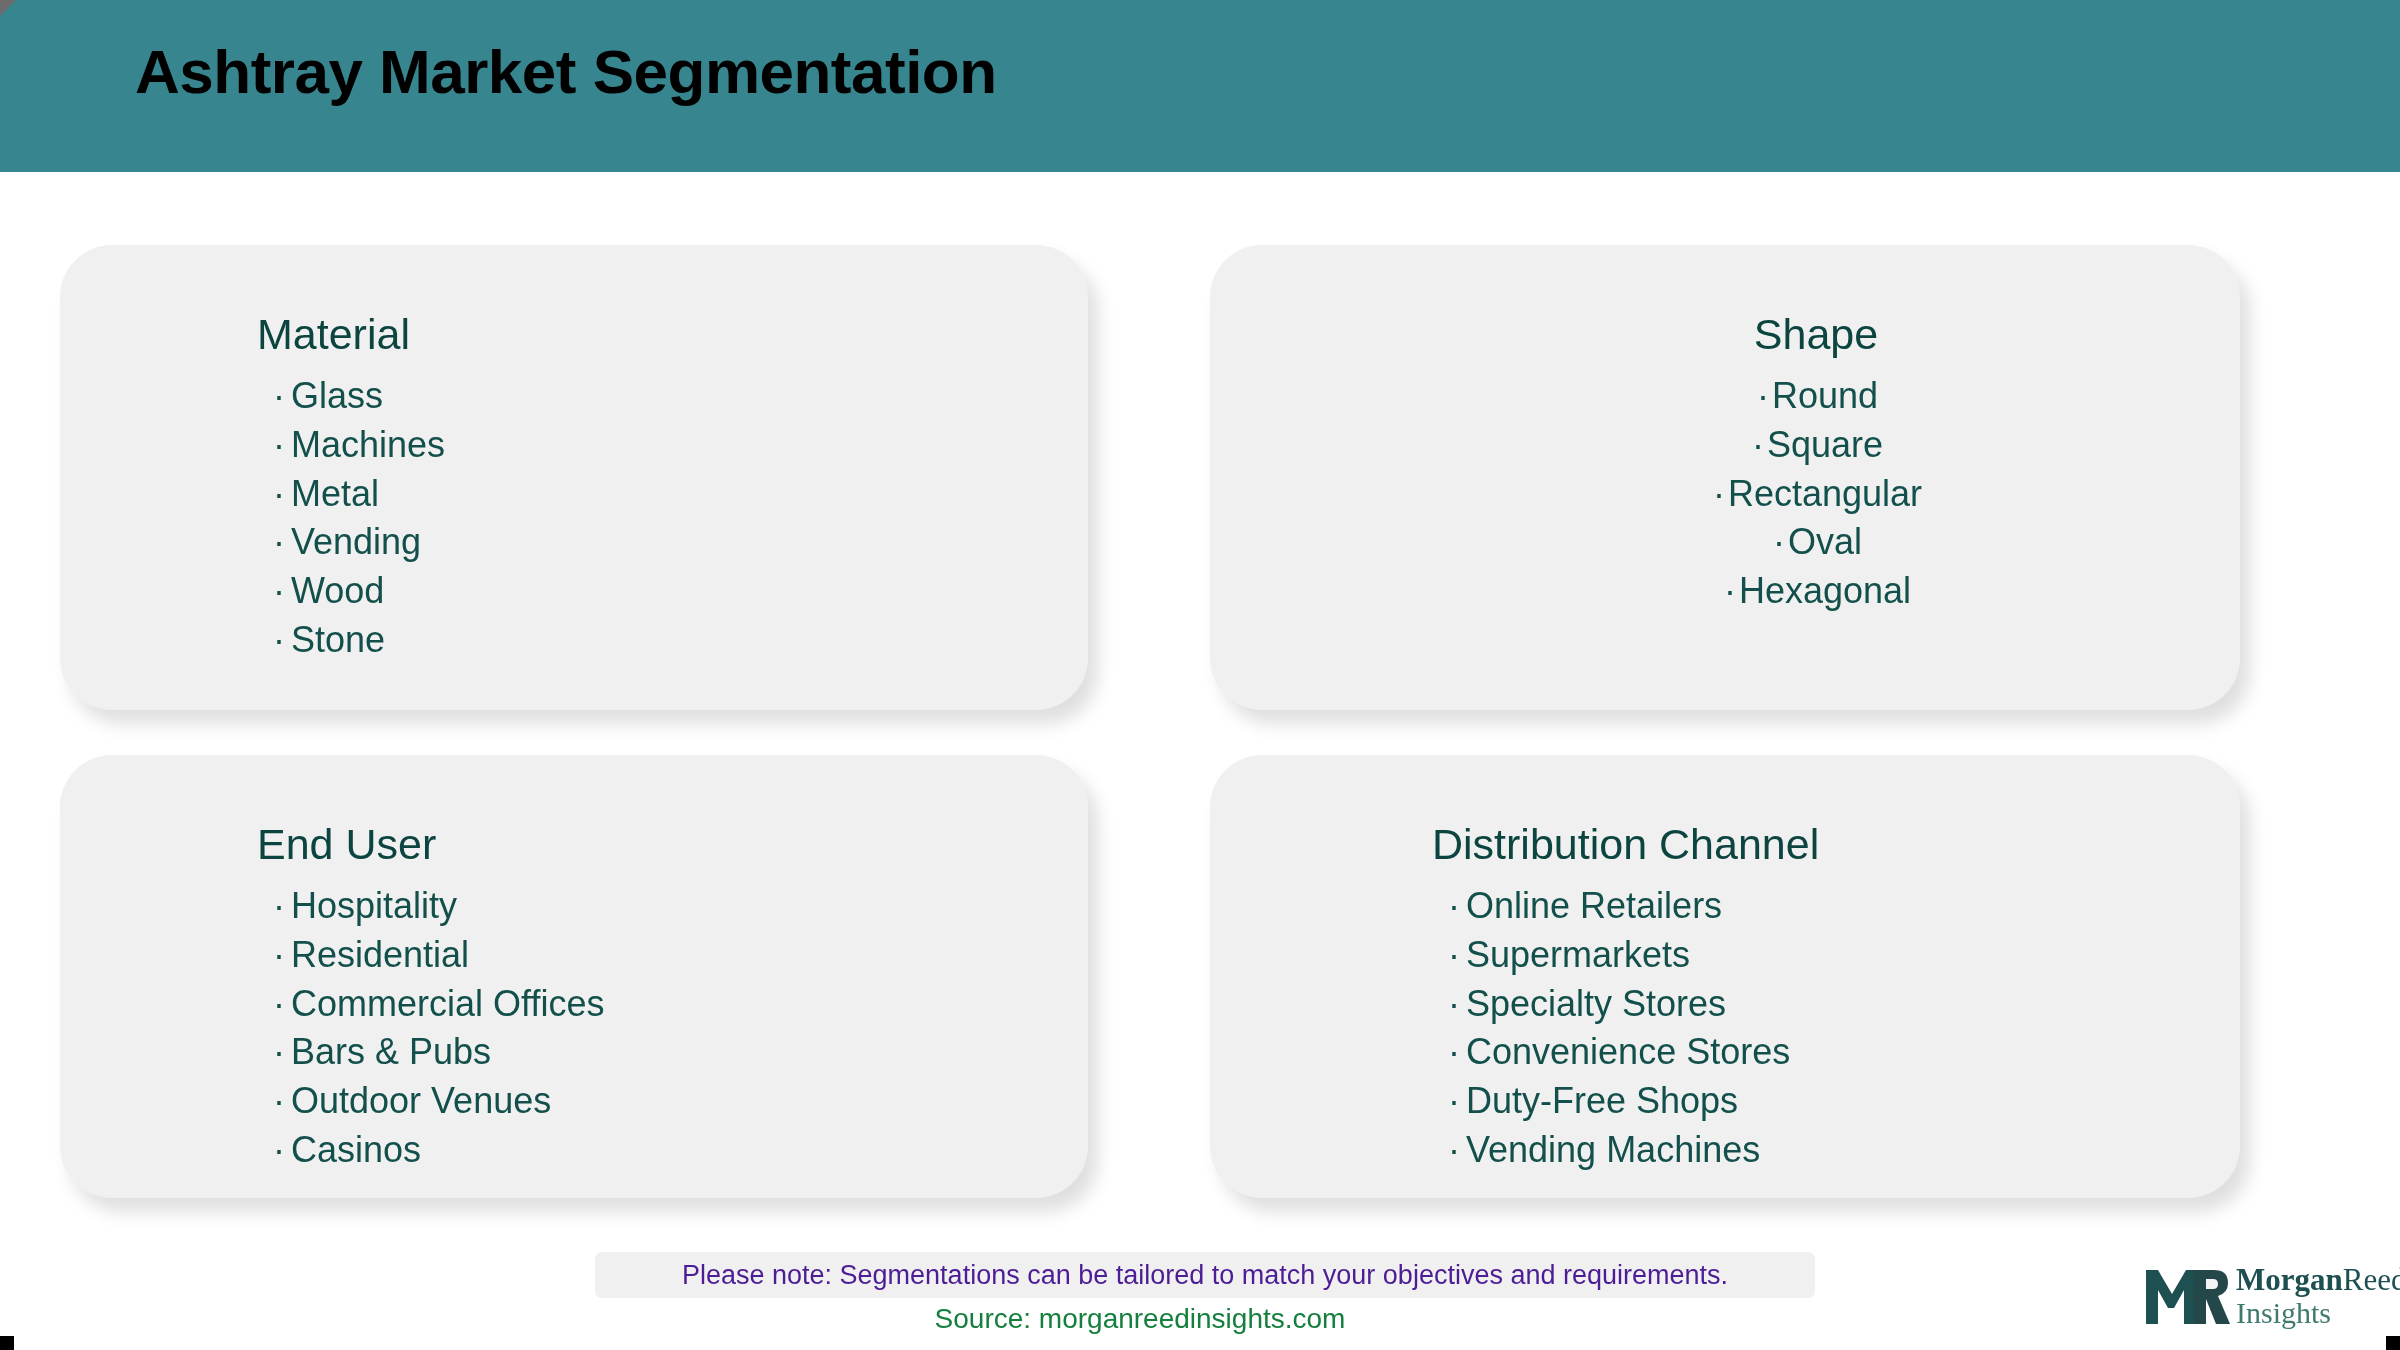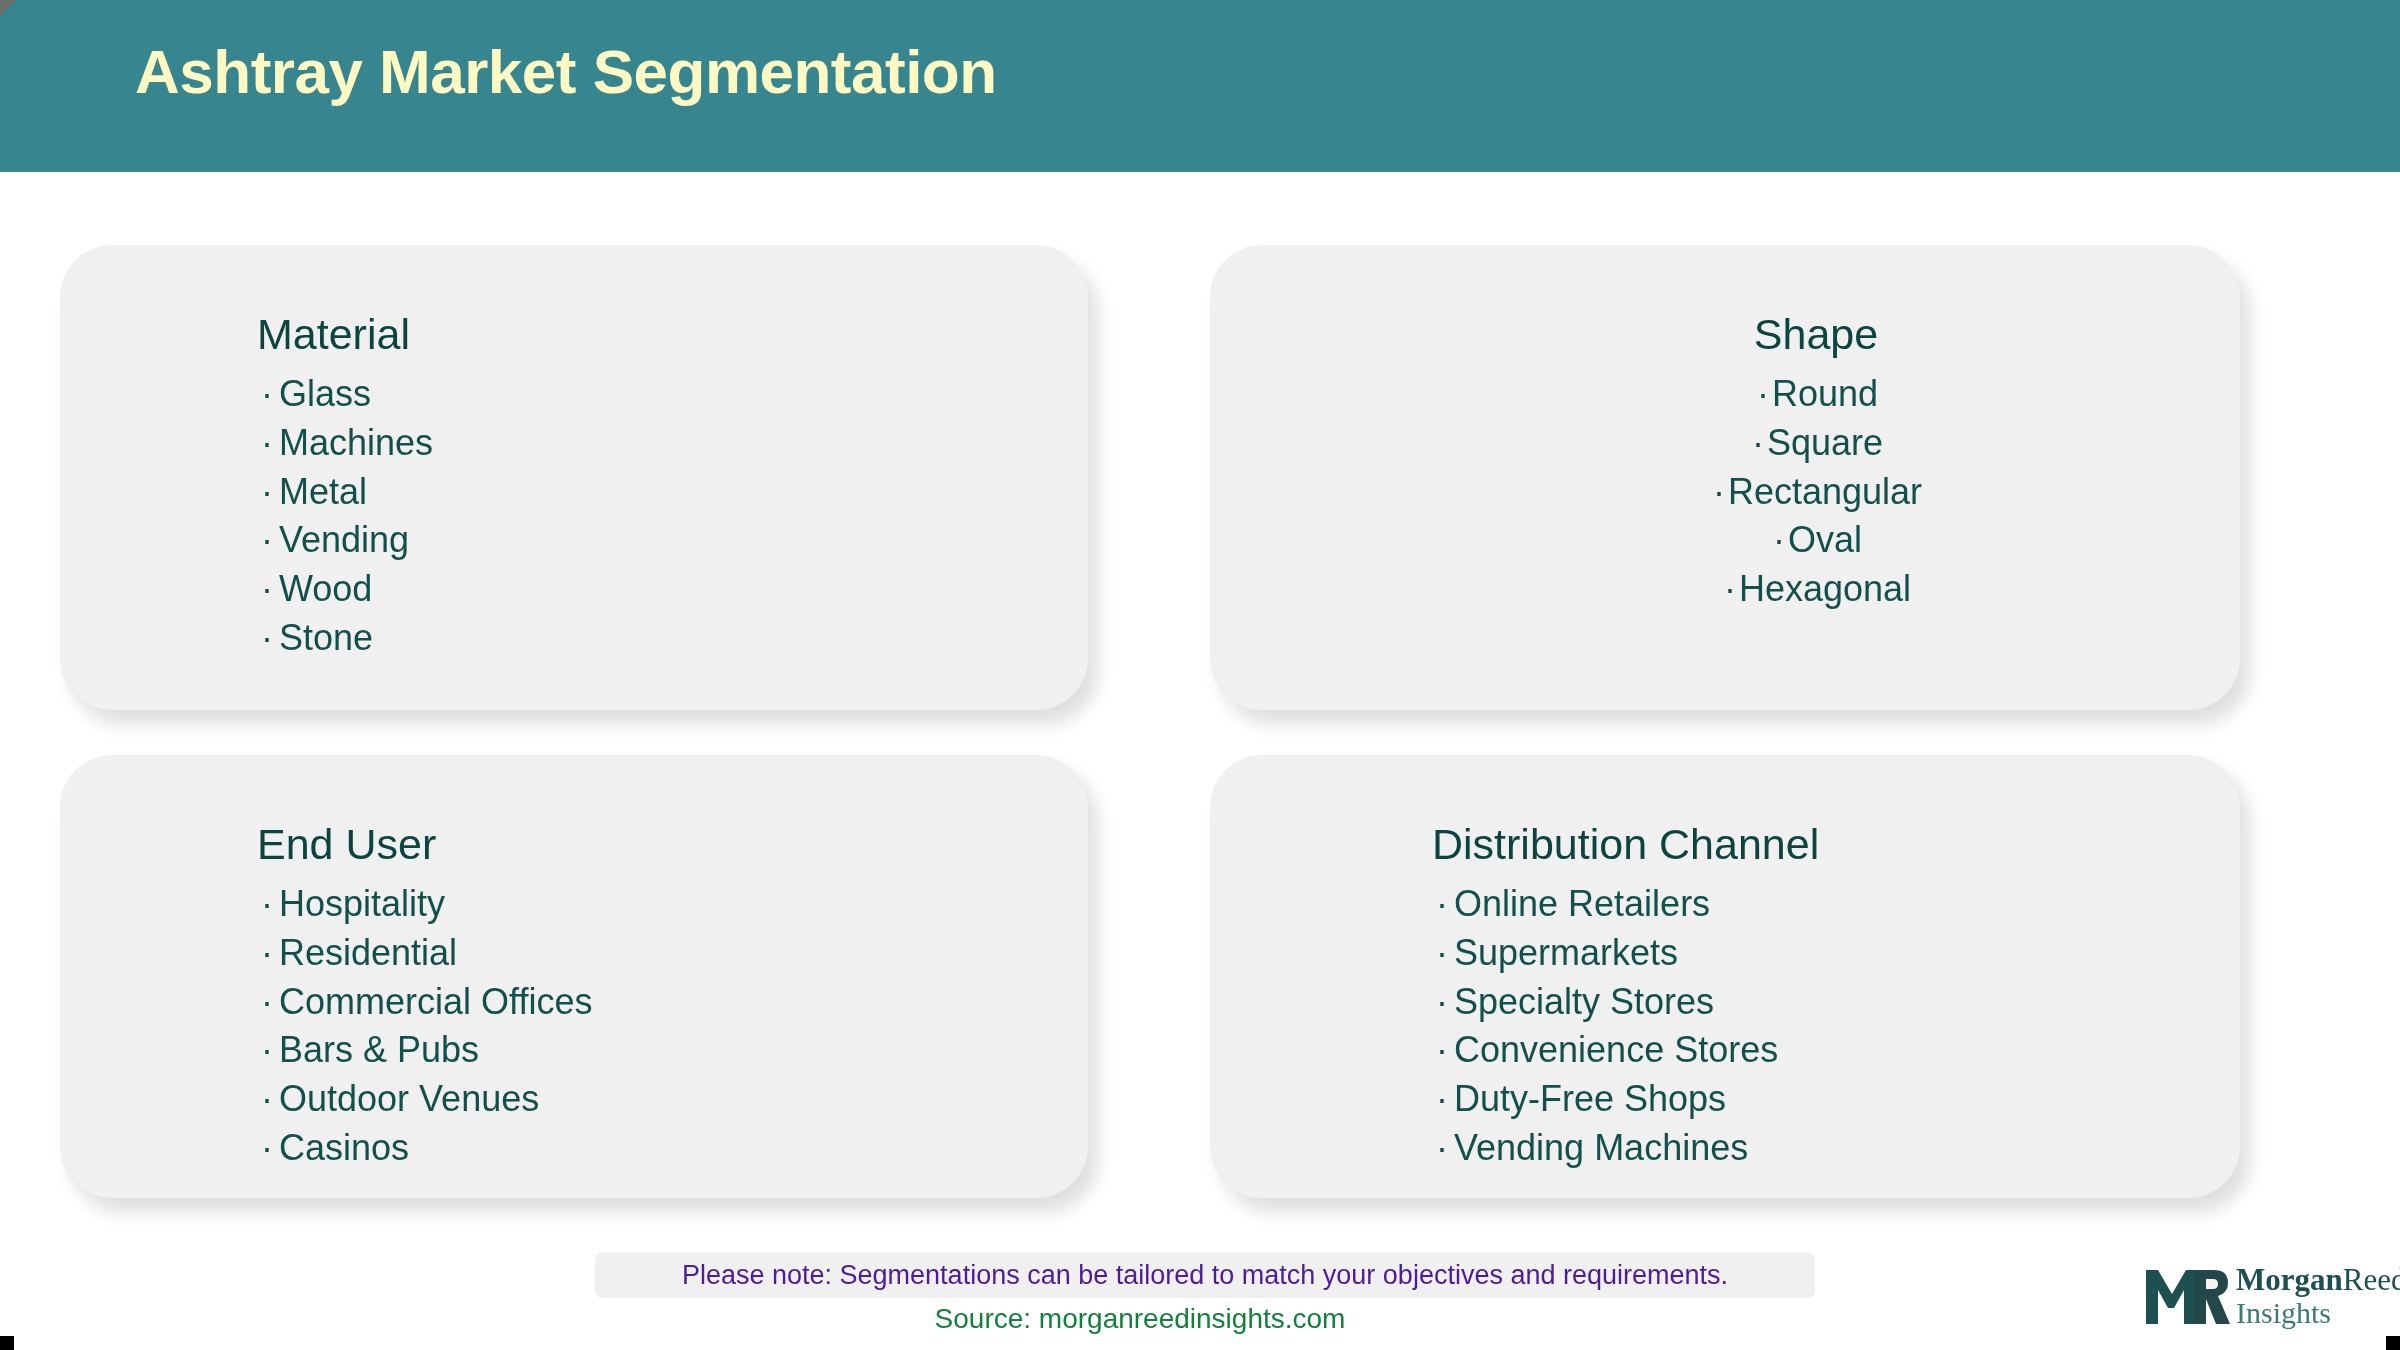--- a/index.html
+++ b/index.html
@@ -27,21 +27,21 @@
     height: 172px;
     background: #37868F;
     box-sizing: border-box;
   }
   .header-title {
     position: absolute;
     left: 135px;
     top: 38px;
     font-size: 62px;
     font-weight: bold;
-    color: #fef9c3;
+    color: #000000;
     letter-spacing: -0.5px;
     white-space: nowrap;
     line-height: 1.1;
   }
   .corner-notch {
     position: absolute;
     left: 0;
     top: 0;
     width: 16px;
     height: 16px;
@@ -74,21 +74,21 @@
   .card-title {
     font-size: 43px;
     font-weight: normal;
     color: #0C4440;
     line-height: 1.0;
     margin: 8px 0 14px 0;
     white-space: nowrap;
   }
   .card-list {
     list-style: none;
-    margin: 4px;
+    margin: 16px;
     padding: 0;
   }
   .card-list li {
     font-size: 36px;
     color: #13504B;
     line-height: 1.355;
     white-space: nowrap;
   }
   .card-list li .bullet {
     display: inline-block;

